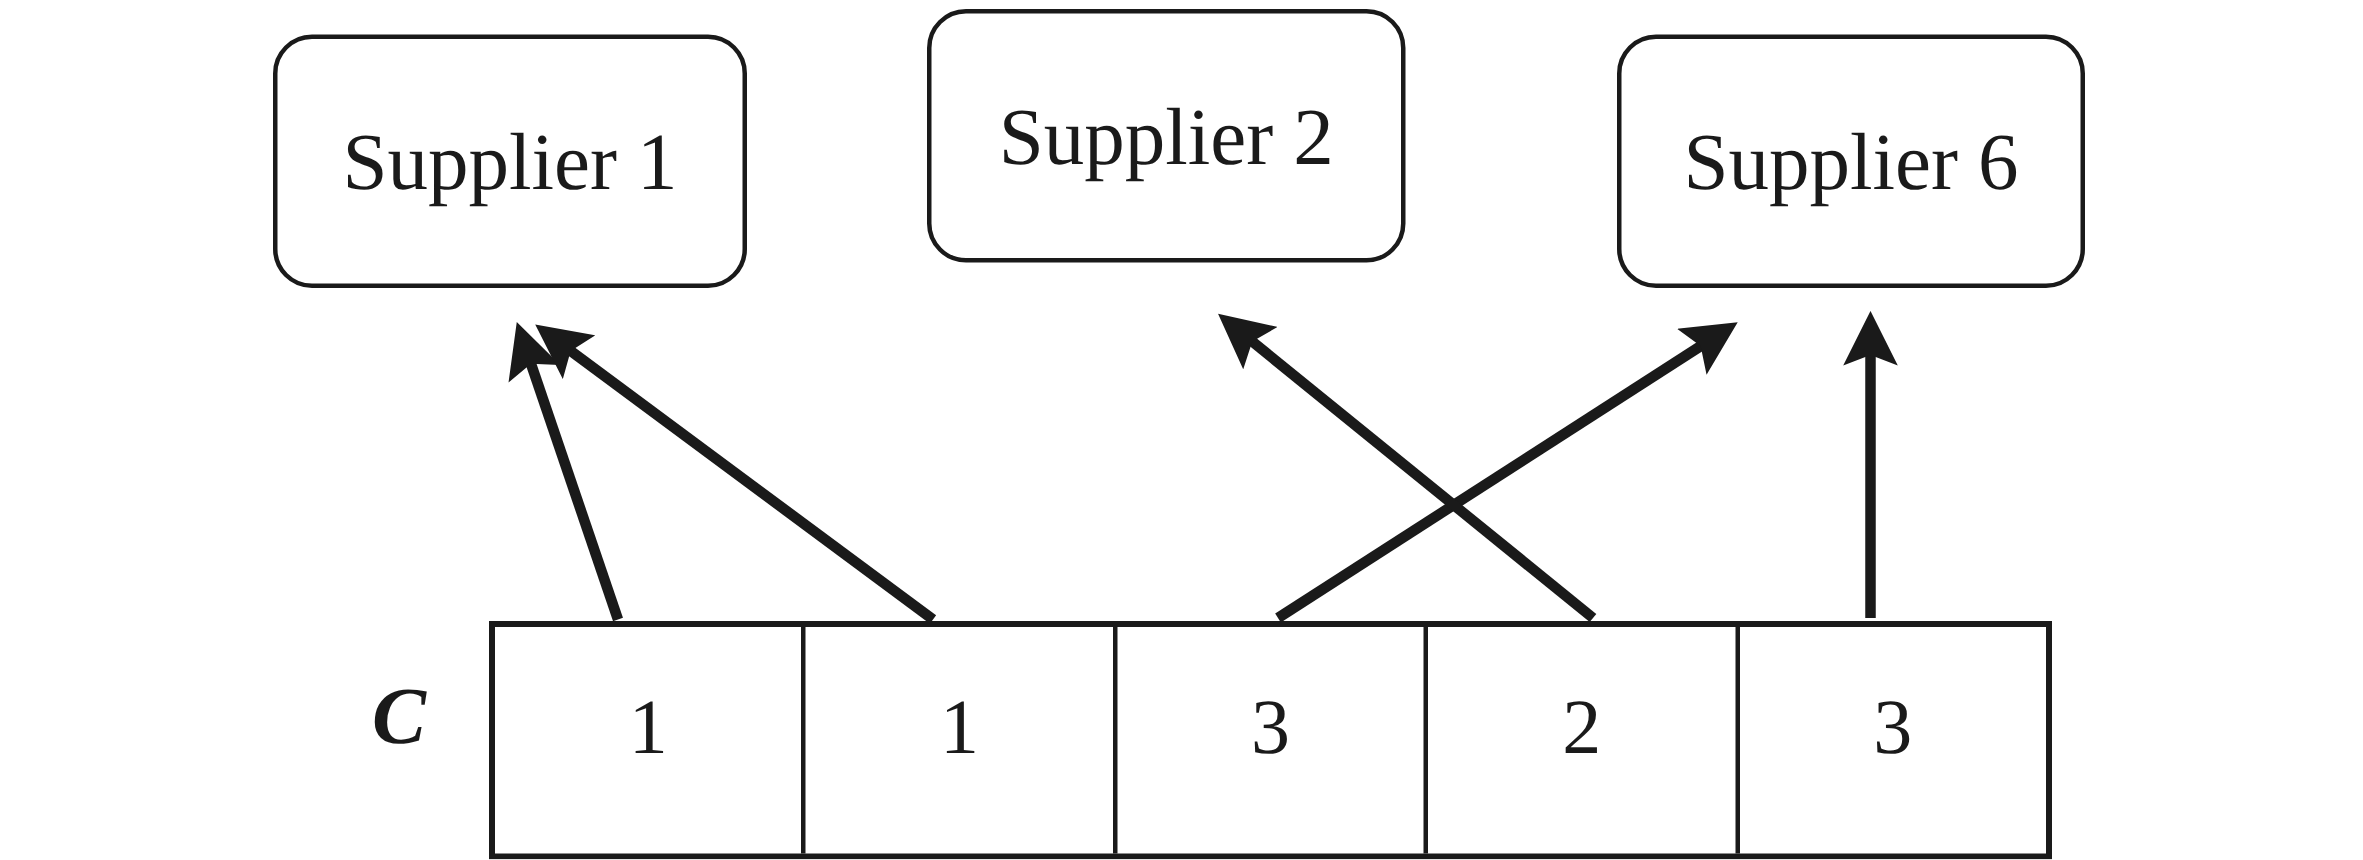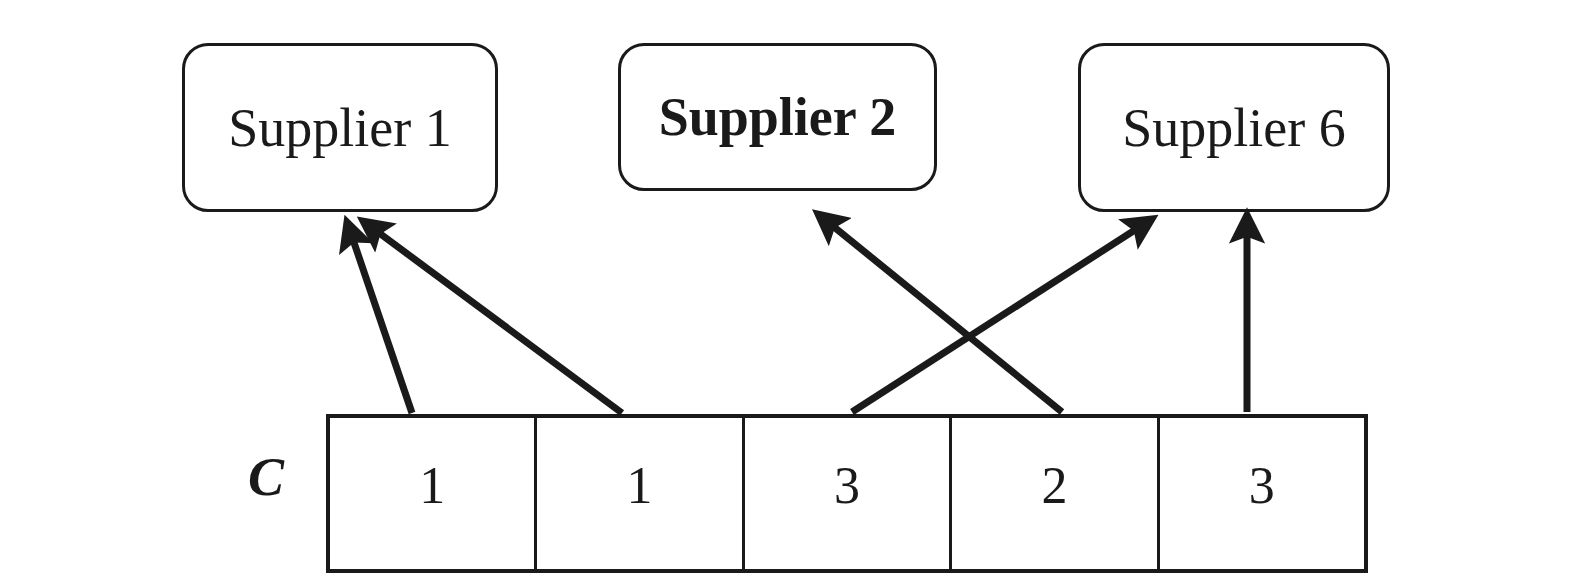--- a/index.html
+++ b/index.html
@@ -19,21 +19,20 @@
   }
   .supplier-box {
     position: absolute;
     box-sizing: border-box;
     border: 3px solid #1a1a1a;
     border-radius: 26px;
     background: #ffffff;
     display: flex;
     align-items: center;
     justify-content: center;
-    margin-top: 20px;
   }
   .supplier-label {
     font-family: "Liberation Serif", serif;
     font-size: 54px;
     color: #1a1a1a;
     line-height: 1;
     letter-spacing: 0px;
     white-space: nowrap;
   }
   #array-label {
@@ -92,21 +91,21 @@
 </style>
 </head>
 <body>
 
 <div id="canvas">
 
   <div class="supplier-box" id="supplier-box-1" style="left: 182px; top: 23px; width: 316px; height: 169px;">
     <span class="supplier-label">Supplier 1</span>
   </div>
 
-  <div class="supplier-box" id="supplier-box-2" style="left: 618px; top: 23px; width: 319px; height: 148px; font-weight: bold;">
+  <div class="supplier-box" id="supplier-box-2" style="left: 618px; top: 6px; width: 319px; height: 169px;">
     <span class="supplier-label">Supplier 2</span>
   </div>
 
   <div class="supplier-box" id="supplier-box-3" style="left: 1078px; top: 23px; width: 312px; height: 169px;">
     <span class="supplier-label">Supplier 6</span>
   </div>
 
   <div id="array-label">C</div>
 
   <div id="array-table">

